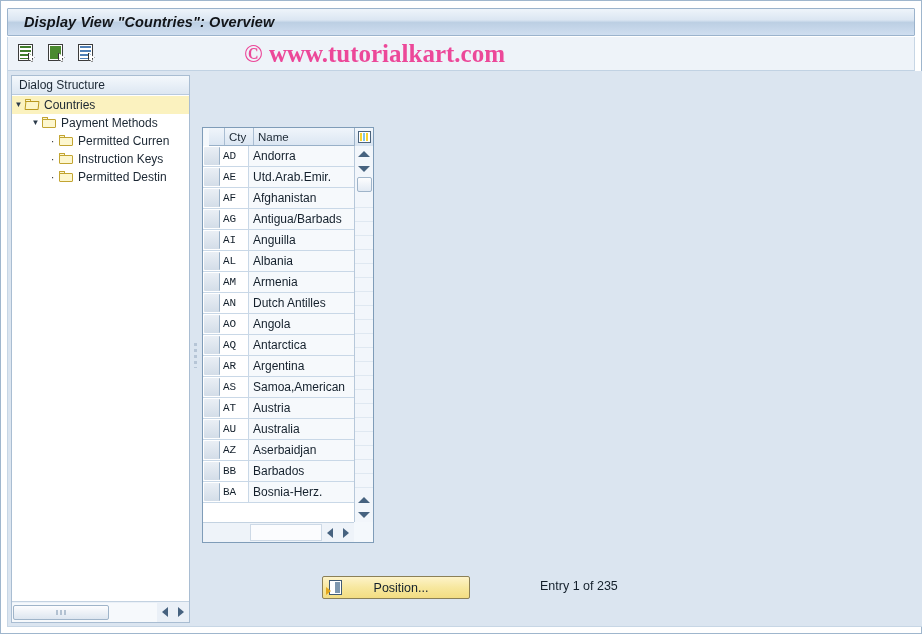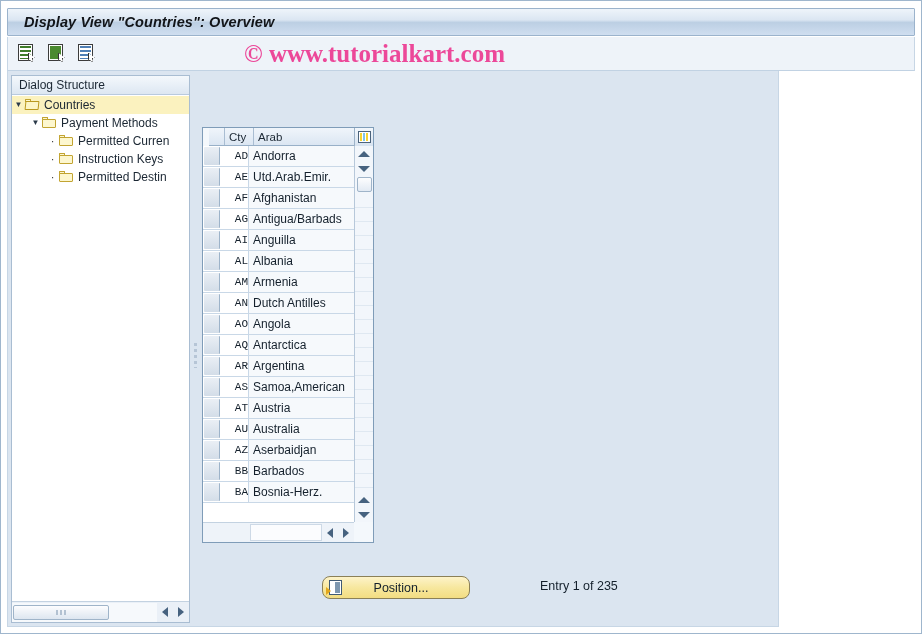--- a/index.html
+++ b/index.html
@@ -69,21 +69,21 @@
     color: #ec4899;
     white-space: nowrap;
     pointer-events: none;
     user-select: none;
   }
 
   
   .body-area {
     position: absolute;
     left: 6px; top: 70px;
-    width: 772px; height: 556px;
+    width: 916px; height: 556px;
     background: #dbe5f0;
     border-left: 1px solid #c7d6e5;
     border-right: 1px solid #c7d6e5;
     border-bottom: 1px solid #c7d6e5;
   }
 
   
   .tree-panel {
     position: absolute;
     left: 3px; top: 4px;
@@ -313,21 +313,20 @@
   }
   .cell-cty {
     width: 29px; flex: 0 0 29px;
     font-family: "Liberation Mono", monospace;
     font-size: 11px;
     color: #14202c;
     line-height: 21px;
     padding-left: 3px;
     border-right: 1px solid #c9d8e7;
     white-space: nowrap;
-    text-align: right;
   }
   .cell-name {
     flex: 1;
     font-size: 12px;
     color: #14202c;
     line-height: 21px;
     padding-left: 4px;
     white-space: nowrap;
     overflow: hidden;
     background: #f6f9fc;
@@ -391,21 +390,21 @@
     height: 26px;
     display: flex;
     align-items: center;
   }
   .position-btn {
     position: absolute;
     left: 122px; top: 0;
     width: 148px; height: 23px;
     background: linear-gradient(to bottom, #fdf3c9 0%, #f7e79d 52%, #f3dd82 100%);
     border: 1px solid #8b8057;
-    border-radius: 8px;
+    border-radius: 2px;
     display: flex;
     align-items: center;
     cursor: default;
   }
   .position-btn .pb-icon {
     width: 17px; height: 16px;
     margin-left: 3px;
     position: relative;
     flex: 0 0 17px;
   }
@@ -571,21 +570,21 @@
     </div>
 
     <div class="content">
 
       <div class="table-wrap">
         <div class="tbl-inner">
 
           <div class="tbl-head">
             <div class="th th-sel"></div>
             <div class="th th-cty">Cty</div>
-            <div class="th th-name">Arab</div>
+            <div class="th th-name">Name</div>
           </div>
 
           <div class="col-cfg">
             <span class="cfg-glyph">
                 <i></i>
                 <i></i>
                 <i></i>
               </span>
           </div>
 

